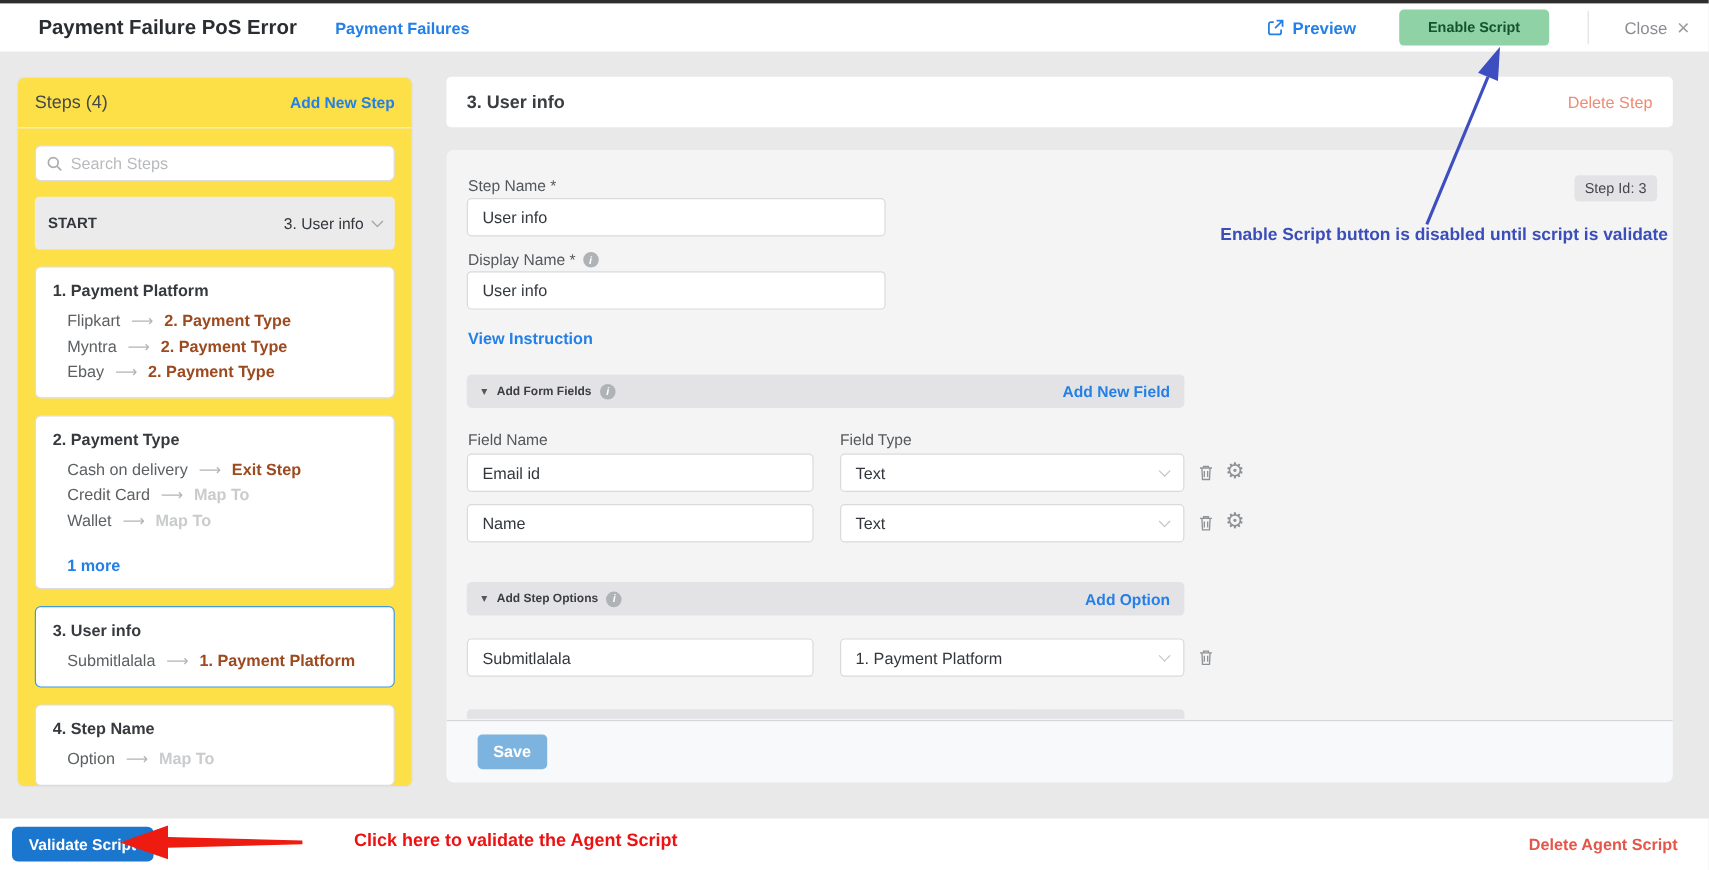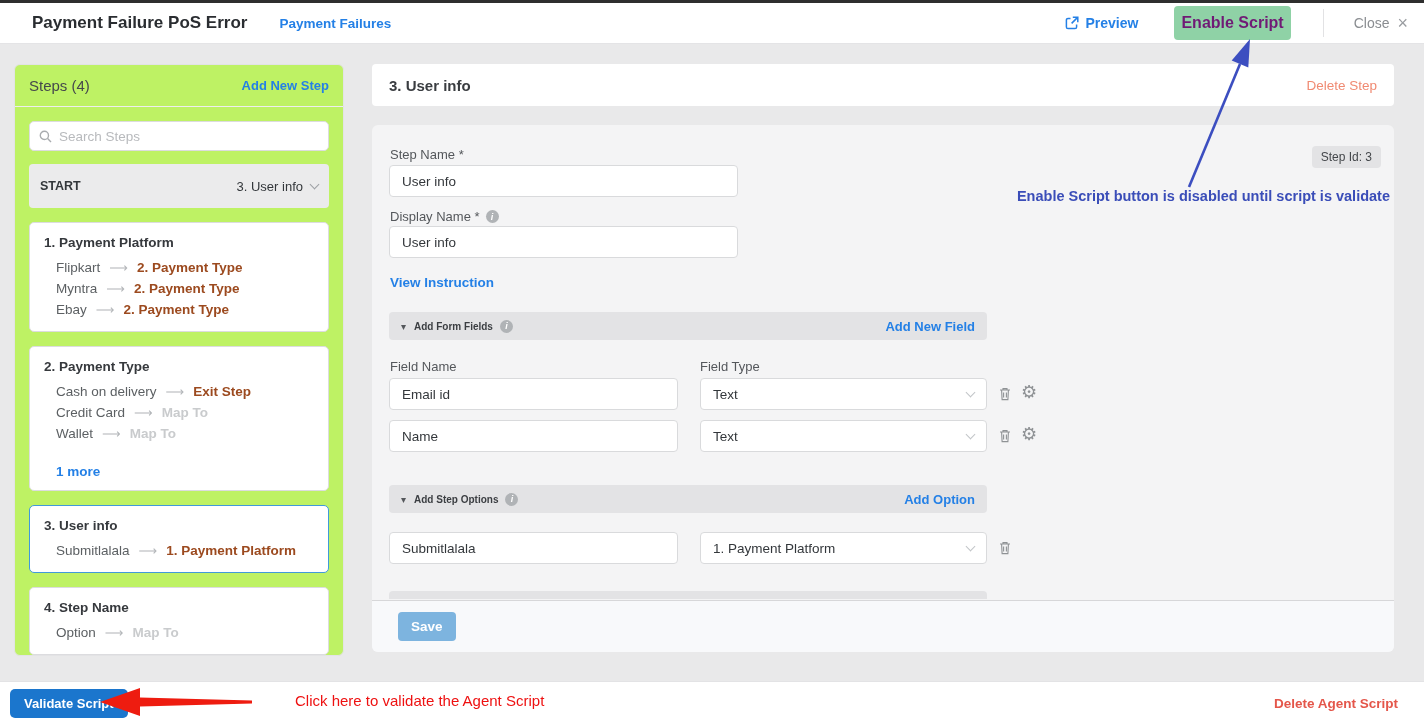--- a/index.html
+++ b/index.html
@@ -7,27 +7,27 @@
 
   .abs { position:absolute; }
 
   
   .top-strip { left:0; top:0; width:1424px; height:3px; background:#2e2e2e; }
   .topbar { left:0; top:3px; width:1424px; height:41px; background:#ffffff; border-bottom:1px solid #e4e4e6; display:flex; align-items:center; padding:0 16px; }
   .app-title { font-size:17px; font-weight:bold; color:#2a2d31;margin-left:16px; }
   .crumb { margin-left:32px; font-size:13.5px; font-weight:bold; color:#2480e6; cursor:pointer; }
   .topbar-right { margin-left:auto; display:flex; align-items:center;gap:12px; }
   .preview-link { display:flex; align-items:center; gap:7px; color:#2480e6; font-size:14px; font-weight:bold; cursor:pointer; }
-  .btn-enable { margin-left:24px; background:#8fd2a6; color:#701a75; font-size:16px; font-weight:bold; border:none; border-radius:4px; padding:8px 7px; cursor:default; }
+  .btn-enable { margin-left:24px; background:#8fd2a6; color:#14532d; font-size:12px; font-weight:bold; border:none; border-radius:4px; padding:8px 24px; cursor:default; }
   .v-divider { width:1px; height:28px; background:#e2e2e4; margin:0 18px 0 20px; }
   .close-link { display:flex; align-items:center; gap:8px; color:#8a8d91; font-size:14px; cursor:pointer; }
   .close-x { font-size:18px; color:#9a9da1; line-height:1; }
 
   
-  .sidebar { left:14px; top:64px; width:330px; height:592px; background:#bef264; border:1px solid #e3e3e5; border-radius:6px; overflow:hidden; }
+  .sidebar { left:14px; top:64px; width:330px; height:592px; background:#fde047; border:1px solid #e3e3e5; border-radius:6px; overflow:hidden; }
   .sb-header { height:42px; display:flex; align-items:center; justify-content:space-between; padding:0 14px; border-bottom:1px solid #eeeeef; }
   .sb-title { font-size:15px; color:#45484c; }
   .link { color:#2480e6; font-weight:bold; font-size:13px; cursor:pointer; }
   .search-box { margin:14px 14px 0; height:30px; border:1px solid #dcdcde; border-radius:5px; display:flex; align-items:center; padding:0 9px; gap:7px; background:#fff; }
   .search-box input { border:none; outline:none; flex:1; font-size:13.5px; color:#45484c; font-family:inherit; background:transparent; }
   .search-box input::placeholder { color:#b8babd; }
   .start-bar { margin:13px 14px 0; height:44px; background:#ebebec; border-radius:4px; display:flex; align-items:center; padding:0 11px; cursor:pointer; }
   .start-label { font-size:12.5px; font-weight:bold; color:#33373b; }
   .start-value { margin-left:auto; font-size:13px; color:#33373b; display:flex; align-items:center; gap:8px; }
   .chev { width:7px; height:7px; border-right:1.6px solid #9da0a4; border-bottom:1.6px solid #9da0a4; transform:rotate(45deg); margin-top:-4px; }
@@ -64,21 +64,21 @@
   .card-footer { position:absolute; left:0; right:0; bottom:0; height:52px; background:#f8f9fb; border-top:1px solid #d7d7d9; display:flex; align-items:center; padding:0 26px; }
   .btn-save { background:#7db4df; color:#fff; border:none; border-radius:4px; font-size:13.5px; font-weight:bold; padding:7px 13px; cursor:default; font-family:inherit; }
 
   
   .bottombar { left:0; top:681px; width:1424px; height:44px; background:#ffffff; border-top:1px solid #e3e3e5; display:flex; align-items:center; padding:0 26px 0 10px; }
   .btn-validate { background:#1b76cd; color:#fff; border:none; border-radius:5px; font-size:13px; font-weight:bold; height:29px; padding:0 14px; cursor:pointer; font-family:inherit; }
   .delete-agent { margin-left:auto; color:#e4564a; font-size:13.5px; font-weight:bold; cursor:pointer; }
 
   
   .note-blue { right:34px; top:188px; font-size:14.5px; font-weight:bold; color:#3a4db8; white-space:nowrap; }
-  .note-red { left:295px; top:692px; font-size:15px; font-weight:normal; color:#ee1111; white-space:nowrap; }
+  .note-red { left:295px; top:692px; font-size:15px; font-weight:bold; color:#ee1111; white-space:nowrap; }
   .overlay-svg { left:0; top:0; pointer-events:none; }
 </style>
 </head>
 <body>
 
 <div class="abs top-strip"></div>
 
 <header class="abs topbar">
   <div class="app-title">Payment Failure PoS Error</div>
   <div class="crumb">Payment Failures</div>

